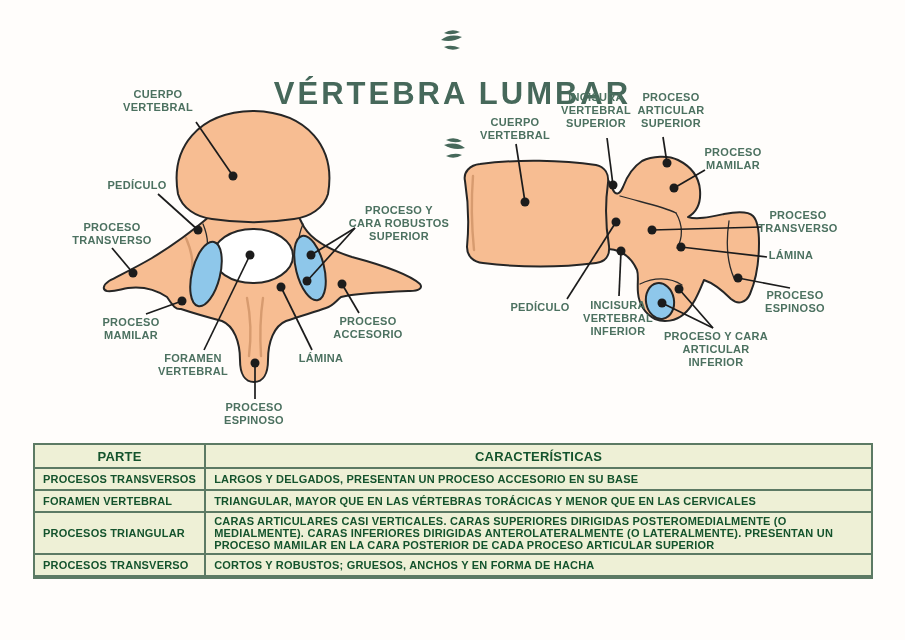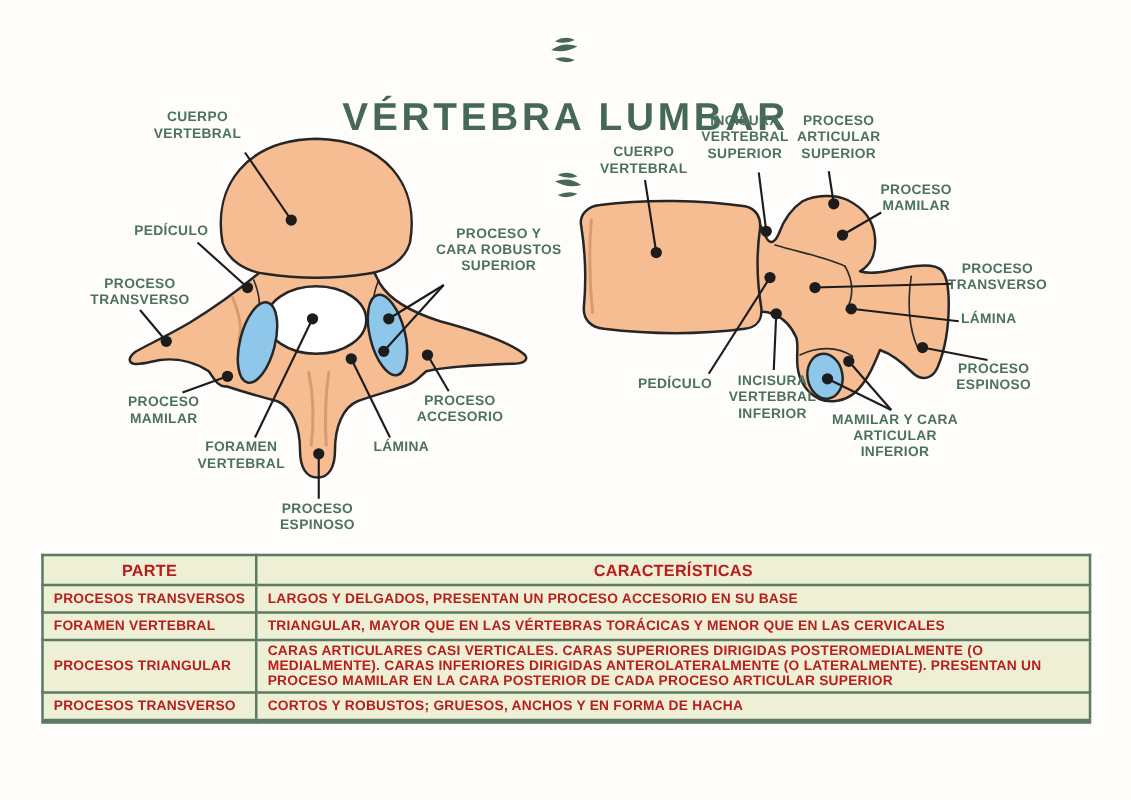--- a/index.html
+++ b/index.html
@@ -16,21 +16,21 @@
   .diagram-area svg.scene{position:absolute;top:0;left:0;}
   .lbl{position:absolute;transform:translateX(-50%);text-align:center;
        font-size:11px;font-weight:bold;line-height:1.2;letter-spacing:.3px;
        color:#4c7160;white-space:nowrap;}
   .lbl span{display:block;}
   
   .parts-table{position:absolute;left:33px;top:443px;width:840px;
                border-collapse:collapse;background:#eef0d6;
                border:2px solid #5c7a64;border-bottom:4px solid #5c7a64;}
   .parts-table th,.parts-table td{border:2px solid #5c7a64;
-               font-size:11px;font-weight:bold;color:#b91c1c;
+               font-size:11px;font-weight:bold;color:#14532d;
                padding:2px 8px;letter-spacing:.2px;}
   .parts-table th{text-align:center;font-size:13px;height:18px;}
   .parts-table td{text-align:left;}
   .col-parte{width:139px;white-space:nowrap;}
   .row-s td{height:16px;}
 </style>
 </head>
 <body>
 
 <div class="page">
@@ -223,21 +223,21 @@
       <span>PROCESO</span>
       <span>ESPINOSO</span>
     </div>
     <div class="lbl" style="left:321px;top:352px">
       <span>LÁMINA</span>
     </div>
     <div class="lbl" style="left:368px;top:315px">
       <span>PROCESO</span>
       <span>ACCESORIO</span>
     </div>
-    <div class="lbl" style="left:399px;top:181px">
+    <div class="lbl" style="left:399px;top:204px">
       <span>PROCESO Y</span>
       <span>CARA ROBUSTOS</span>
       <span>SUPERIOR</span>
     </div>
 
     <div class="lbl" style="left:515px;top:116px">
       <span>CUERPO</span>
       <span>VERTEBRAL</span>
     </div>
     <div class="lbl" style="left:596px;top:91px">
@@ -263,21 +263,21 @@
     </div>
     <div class="lbl" style="left:540px;top:301px">
       <span>PEDÍCULO</span>
     </div>
     <div class="lbl" style="left:618px;top:299px">
       <span>INCISURA</span>
       <span>VERTEBRAL</span>
       <span>INFERIOR</span>
     </div>
     <div class="lbl" style="left:716px;top:330px">
-      <span>MAMILAR Y CARA</span>
+      <span>PROCESO Y CARA</span>
       <span>ARTICULAR</span>
       <span>INFERIOR</span>
     </div>
     <div class="lbl" style="left:795px;top:289px">
       <span>PROCESO</span>
       <span>ESPINOSO</span>
     </div>
   </div>
 
   <table class="parts-table">

